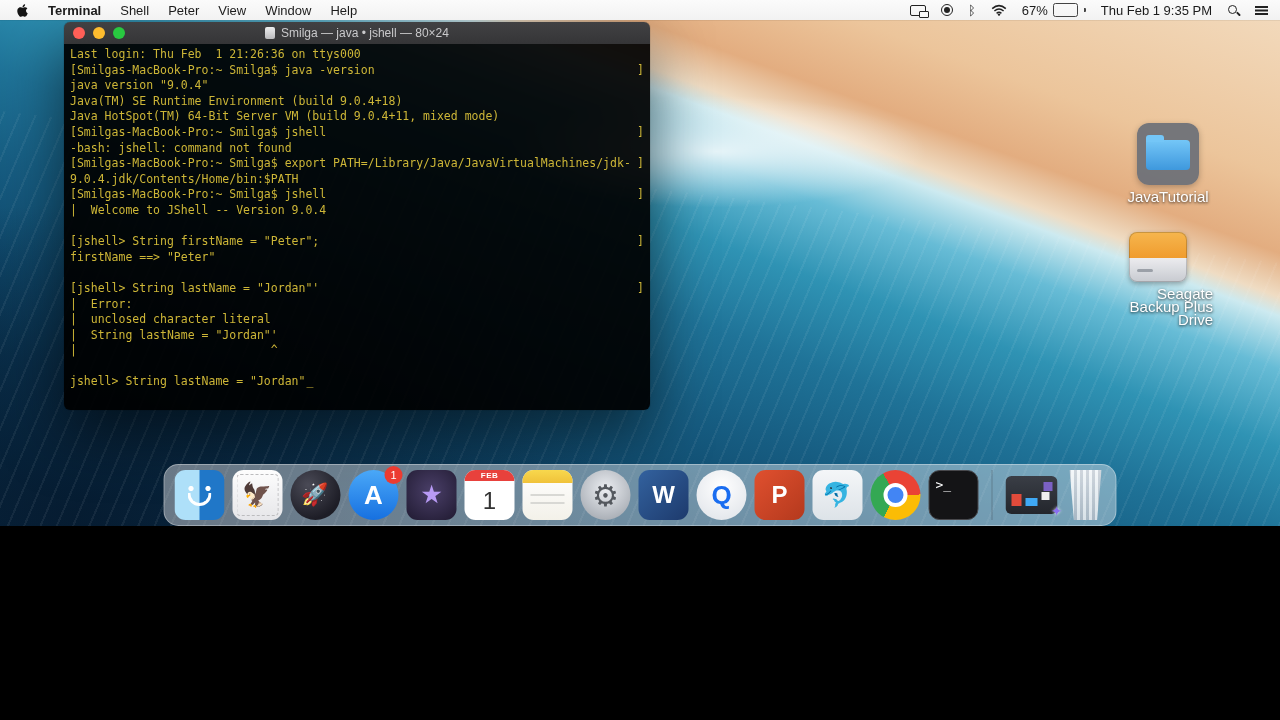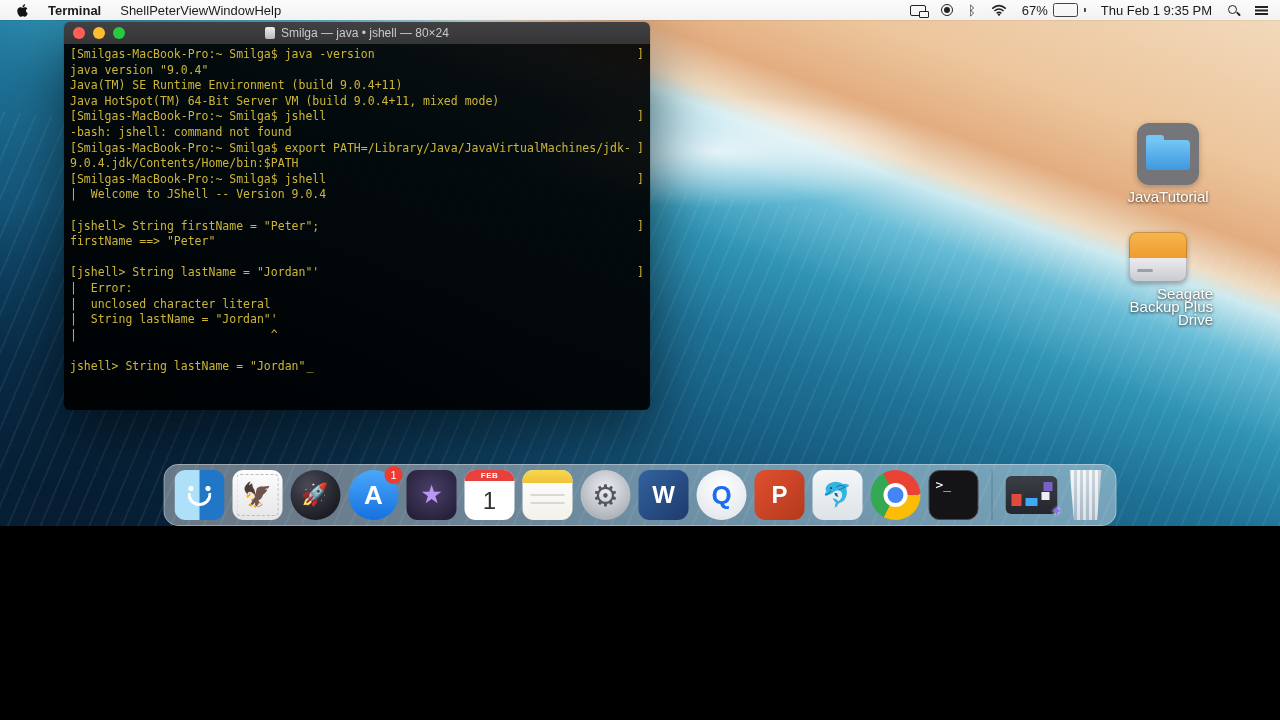--- a/index.html
+++ b/index.html
@@ -146,21 +146,21 @@
 <div class="stage">
 
   <div class="menu-bar">
     <div class="mb-left">
       <span>
         <svg class="apple-svg" width="13" height="15" viewBox="0 0 170 170">
             <path fill="#141414" d="M150.37 130.25c-2.45 5.66-5.35 10.87-8.71 15.66-4.58 6.53-8.33 11.05-11.22 13.56-4.48 4.12-9.28 6.23-14.42 6.35-3.69 0-8.14-1.05-13.32-3.18-5.2-2.12-9.97-3.17-14.34-3.17-4.58 0-9.49 1.05-14.75 3.17-5.26 2.13-9.5 3.24-12.74 3.35-4.93.21-9.84-1.96-14.75-6.52-3.13-2.73-7.05-7.41-11.73-14.04-5.03-7.08-9.17-15.29-12.41-24.65-3.47-10.11-5.21-19.9-5.21-29.38 0-10.86 2.35-20.22 7.04-28.07 3.69-6.3 8.61-11.27 14.76-14.92 6.15-3.65 12.79-5.51 19.95-5.63 3.91 0 9.05 1.21 15.43 3.59 6.36 2.39 10.45 3.6 12.24 3.6 1.34 0 5.88-1.42 13.57-4.24 7.27-2.62 13.41-3.7 18.44-3.28 13.63 1.1 23.87 6.47 30.68 16.15-12.19 7.39-18.22 17.73-18.1 31 .11 10.34 3.86 18.94 11.23 25.77 3.34 3.17 7.07 5.62 11.22 7.36-.9 2.61-1.85 5.11-2.86 7.51zM119.11 7.24c0 8.1-2.96 15.67-8.86 22.67-7.12 8.32-15.73 13.13-25.07 12.38a25.22 25.22 0 0 1-.19-3.07c0-7.78 3.39-16.1 9.4-22.91 3-3.45 6.82-6.31 11.45-8.6 4.62-2.25 8.99-3.5 13.1-3.74.12 1.08.17 2.17.17 3.27z"></path>
           </svg>
       </span>
       <span class="menu-item app">Terminal</span>
-      <span style="display:flex;">
+      <span style="display:flex;gap:19px;">
           <span class="menu-item">Shell</span>
           <span class="menu-item">Peter</span>
           <span class="menu-item">View</span>
           <span class="menu-item">Window</span>
           <span class="menu-item">Help</span>
         </span>
     </div>
     <div class="mb-right">
       <span class="disp-icon"></span>
       <span class="rec-icon"></span>
@@ -201,23 +201,24 @@
           <span class="tl tl-close"></span>
           <span class="tl tl-min"></span>
           <span class="tl tl-zoom"></span>
         </div>
         <span class="term-title-wrap">
           <span class="title-doc"></span>
           <span>Smilga — java • jshell — 80×24</span>
         </span>
       </div>
       <div class="term-body">
+          <div class="tline"><span class="ttext">Last login: Thu Feb  1 21:26:36 on ttys000</span></div>
           <div class="tline"><span class="ttext">[Smilgas-MacBook-Pro:~ Smilga$ java -version</span><span class="tmark">]</span></div>
           <div class="tline"><span class="ttext">java version "9.0.4"</span></div>
-          <div class="tline"><span class="ttext">Java(TM) SE Runtime Environment (build 9.0.4+11)</span></div>
+          <div class="tline"><span class="ttext">Java(TM) SE Runtime Environment (build 9.0.4+18)</span></div>
           <div class="tline"><span class="ttext">Java HotSpot(TM) 64-Bit Server VM (build 9.0.4+11, mixed mode)</span></div>
           <div class="tline"><span class="ttext">[Smilgas-MacBook-Pro:~ Smilga$ jshell</span><span class="tmark">]</span></div>
           <div class="tline"><span class="ttext">-bash: jshell: command not found</span></div>
           <div class="tline"><span class="ttext">[Smilgas-MacBook-Pro:~ Smilga$ export PATH=/Library/Java/JavaVirtualMachines/jdk-</span><span class="tmark">]</span></div>
           <div class="tline"><span class="ttext">9.0.4.jdk/Contents/Home/bin:$PATH</span></div>
           <div class="tline"><span class="ttext">[Smilgas-MacBook-Pro:~ Smilga$ jshell</span><span class="tmark">]</span></div>
           <div class="tline"><span class="ttext">|  Welcome to JShell -- Version 9.0.4</span></div>
           <div class="tline"><span class="ttext">&nbsp;</span></div>
           <div class="tline"><span class="ttext">[jshell&gt; String firstName = "Peter";</span><span class="tmark">]</span></div>
           <div class="tline"><span class="ttext">firstName ==&gt; "Peter"</span></div>

